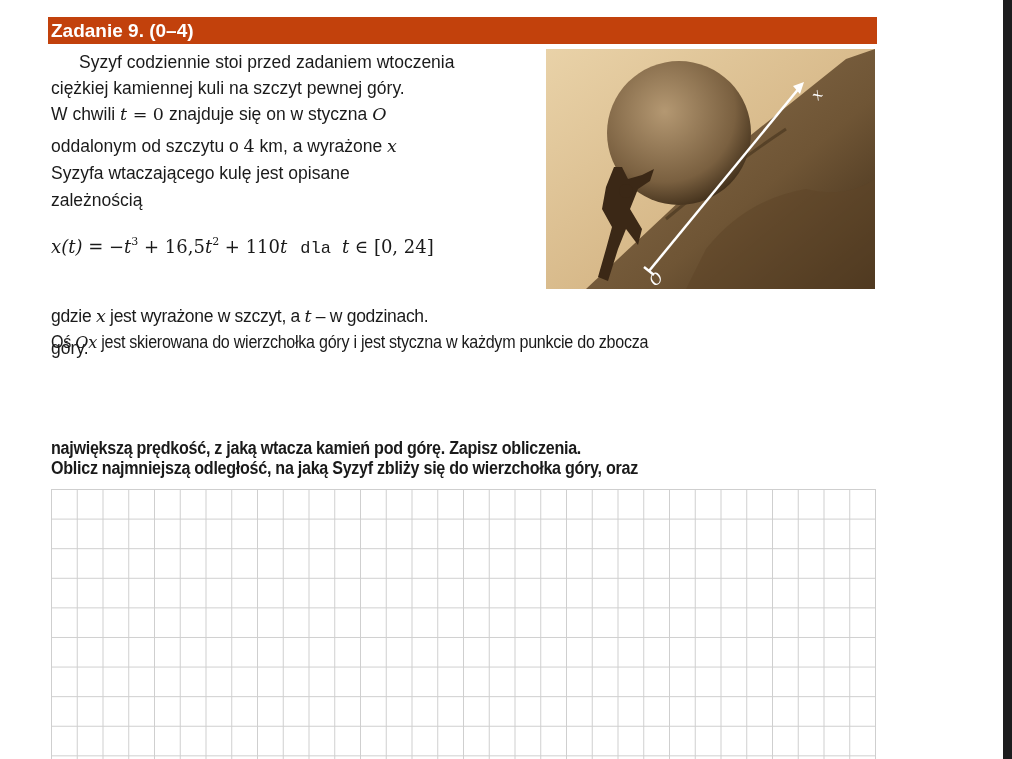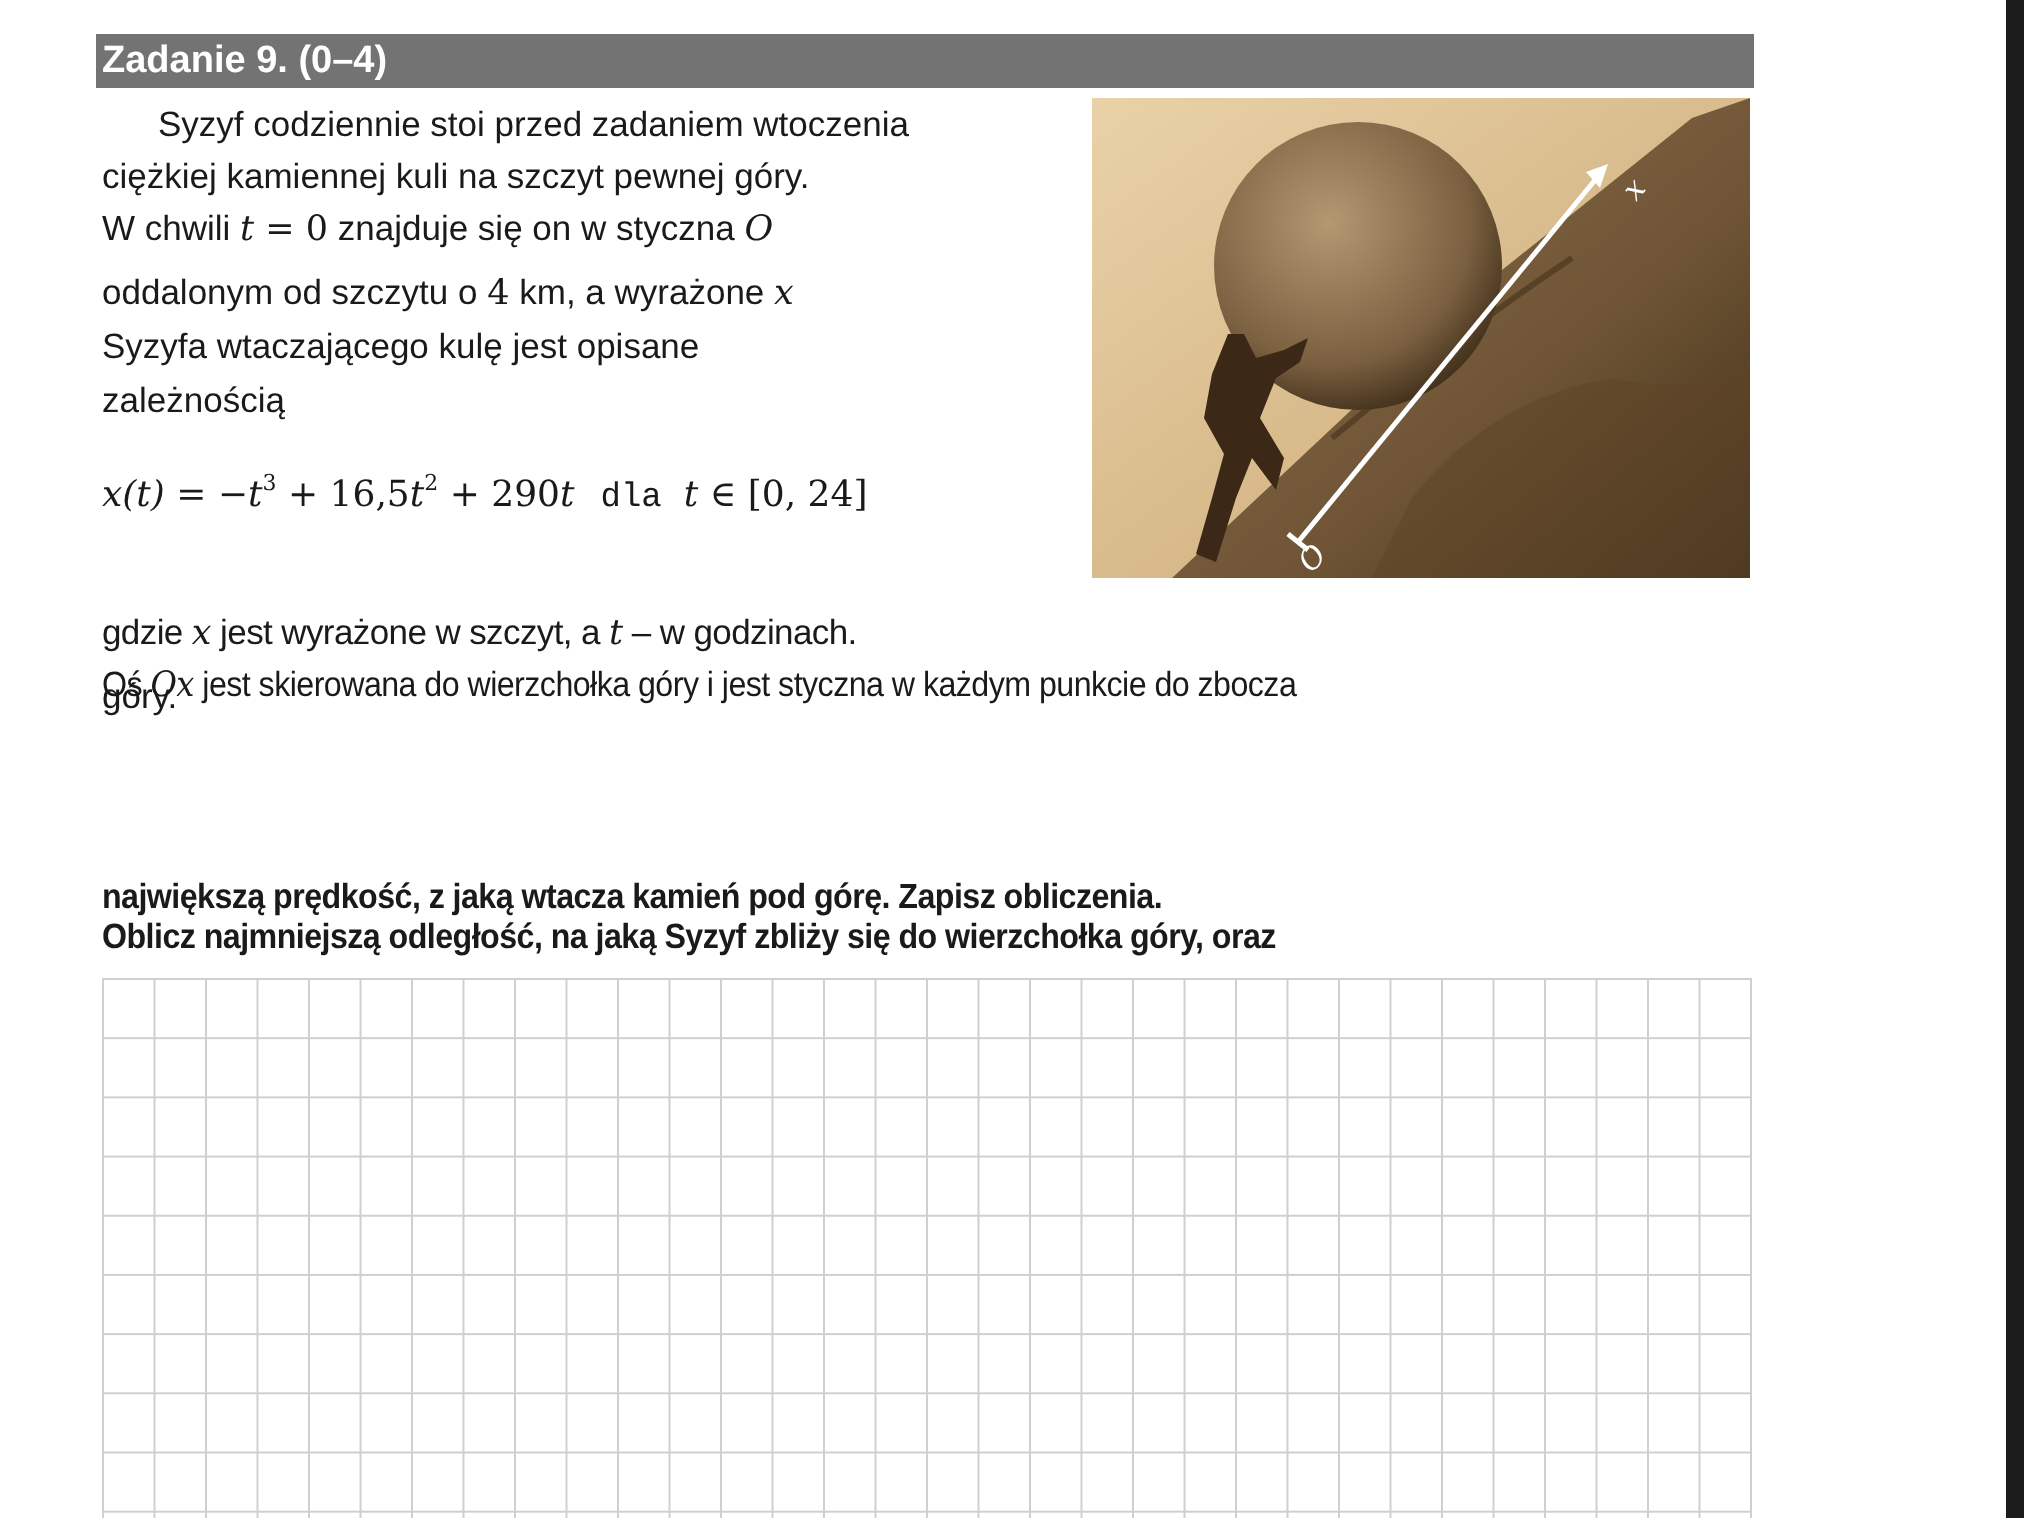--- a/index.html
+++ b/index.html
@@ -1,18 +1,18 @@
 <!DOCTYPE html>
 <html><head>
 <meta charset="utf-8">
 <style>
   html, body { margin:0; padding:0; }
   body { width:1012px; height:759px; background:#ffffff; position:relative; overflow:hidden; font-family:"Liberation Sans", sans-serif; color:#1a1a1a; }
   .right-bar { position:absolute; left:1003px; top:0; width:9px; height:759px; background:#1c1c1e; }
-  .header { position:absolute; left:48px; top:17px; width:829px; height:27px; background:#737373; color:#ffffff; font-weight:bold; font-size:19px; line-height:27px; padding-left:3px; box-sizing:border-box; }
+  .header { position:absolute; left:48px; top:17px; width:829px; height:27px; background:#c2410c; color:#ffffff; font-weight:bold; font-size:19px; line-height:27px; padding-left:3px; box-sizing:border-box; }
   .para { position:absolute; left:51px; font-size:17.5px; line-height:26px; }
   .math { font-family:"DejaVu Serif", serif; font-style:italic; }
   .mathn { font-family:"DejaVu Serif", serif; }
   .formula { position:absolute; left:51px; top:228px; font-size:18px; line-height:28px; }
   .formula sup { font-size:11px; vertical-align:8px; }
   .image { position:absolute; left:546px; top:49px; width:329px; height:240px; overflow:hidden; }
   .narrow { font-size:17.5px; letter-spacing:-0.3px; transform:scaleX(0.92); transform-origin:left; white-space:nowrap; }
   .bold { font-weight:bold; }
   .grid { position:absolute; left:51px; top:489px; width:824px; height:270px;
     background-image:
@@ -34,21 +34,21 @@
 <div class="para" style="top:101px;">
   <span>W chwili </span><span class="math">t</span><span class="mathn"> = 0</span><span> znajduje się on w styczna </span><span class="math">O</span>
 </div>
 <div class="para" style="top:133px;">
   <span>oddalonym od szczytu o </span><span class="mathn">4</span><span> km, a wyrażone </span><span class="math">x</span>
 </div>
 <div class="para" style="top:160px;">Syzyfa wtaczającego kulę jest opisane</div>
 <div class="para" style="top:187px;">zależnością</div>
 
 <div class="formula">
-  <span class="math">x(t)</span><span class="mathn"> = −</span><span class="math">t</span><sup class="mathn">3</sup><span class="mathn"> + 16,5</span><span class="math">t</span><sup class="mathn">2</sup><span class="mathn"> + 290</span><span class="math">t</span>
+  <span class="math">x(t)</span><span class="mathn"> = −</span><span class="math">t</span><sup class="mathn">3</sup><span class="mathn"> + 16,5</span><span class="math">t</span><sup class="mathn">2</sup><span class="mathn"> + 110</span><span class="math">t</span>
   <span style="font-family:Liberation Mono, monospace;font-size:17px;margin-left:8px;">dla</span>
   <span class="math" style="margin-left:6px;">t</span><span class="mathn"> ∈ [0, 24]</span>
 </div>
 
 <div class="image">
   <svg width="329" height="240" viewBox="0 0 329 240" xmlns="http://www.w3.org/2000/svg">
     <defs>
       <linearGradient id="bg" x1="0" y1="0" x2="1" y2="1">
         <stop offset="0" stop-color="#e9d2a8"></stop>
         <stop offset="1" stop-color="#c9a571"></stop>

